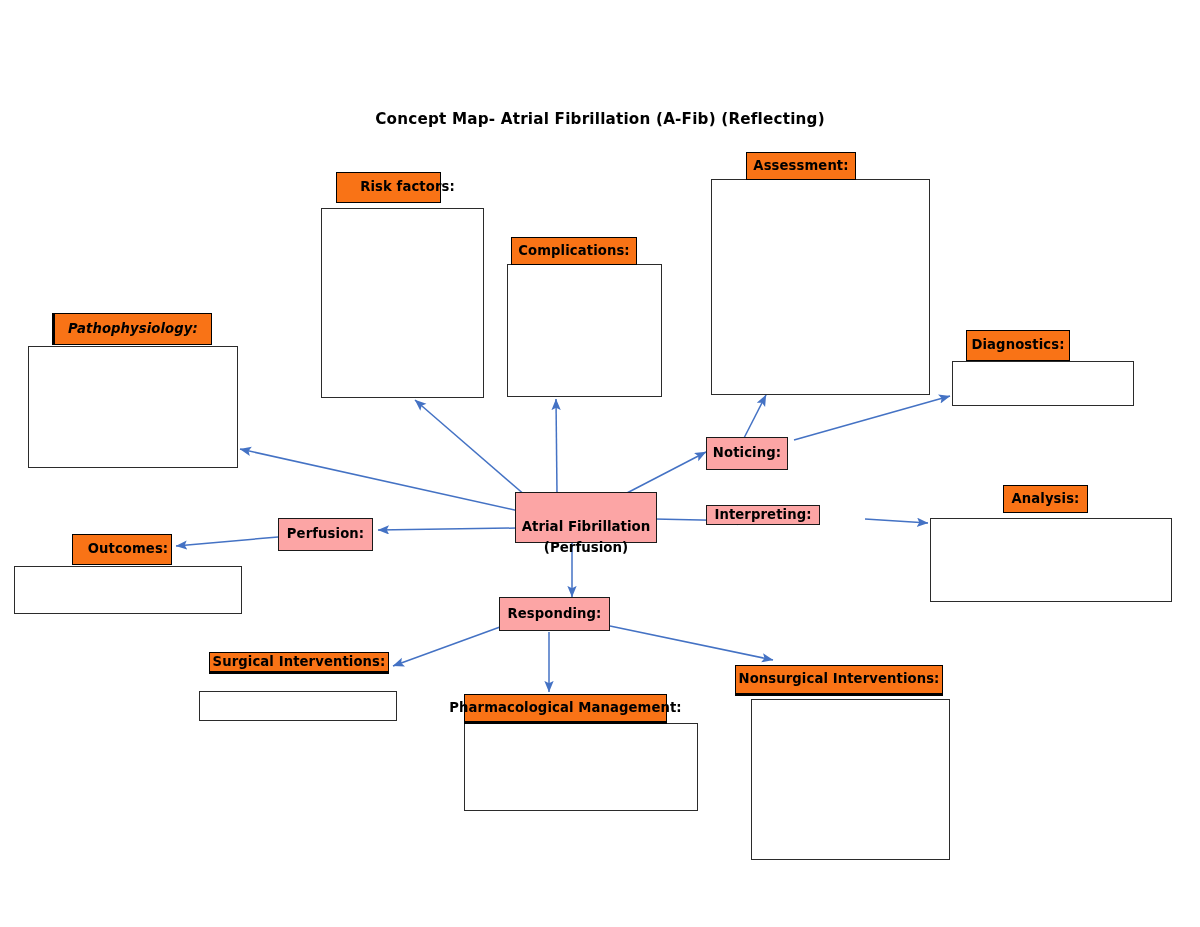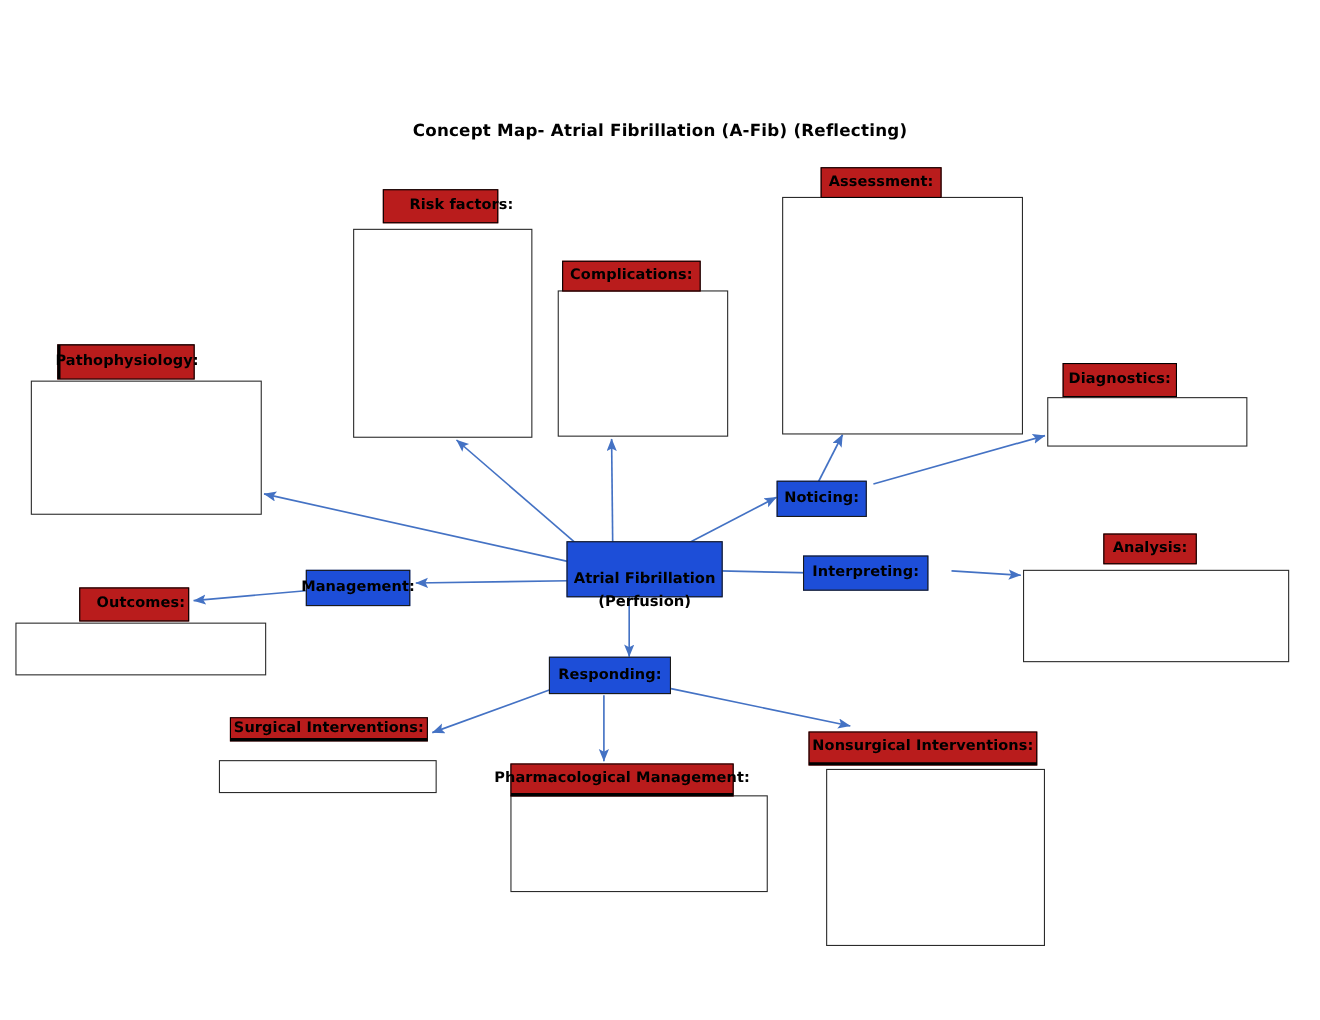--- a/index.html
+++ b/index.html
@@ -23,21 +23,21 @@
     left: 0;
     top: 0;
     width: 1200px;
     height: 927px;
     pointer-events: none;
   }
   
   .chip {
     position: absolute;
     box-sizing: border-box;
-    background: #b91c1c;
+    background: #f97316;
     border: 1.6px solid #000000;
     display: flex;
     align-items: center;
     justify-content: center;
     z-index: 3;
   }
   .chip.heavy-left { border-left-width: 3px; }
   .chip.heavy-bottom { border-bottom-width: 3px; }
   .chip-text {
     font-weight: bold;
@@ -52,21 +52,21 @@
     position: absolute;
     box-sizing: border-box;
     background: #ffffff;
     border: 1.6px solid #2b2b2b;
     z-index: 2;
   }
   
   .plain-box {
     position: absolute;
     box-sizing: border-box;
-    background: #1d4ed8;
+    background: #fca5a5;
     border: 1.7px solid #1a1a1a;
     display: flex;
     align-items: center;
     justify-content: center;
     text-align: center;
     z-index: 3;
   }
   .plain-box .chip-text { white-space: normal; }
   .center-text {
     font-weight: bold;
@@ -127,26 +127,26 @@
 
       <line x1="500" y1="627" x2="393" y2="666"></line>
 
       <line x1="549" y1="632" x2="549" y2="692"></line>
 
       <line x1="610" y1="626" x2="773" y2="660"></line>
     </g>
   </svg>
 
   <div class="body-box" style="left:28px; top:346px; width:210px; height:122px;"></div>
-  <div class="chip heavy-left" style="left:52px; top:313px; width:125px; height:32px;">
+  <div class="chip heavy-left" style="left:52px; top:313px; width:160px; height:32px;font-style:italic;">
     <span class="chip-text">Pathophysiology:</span>
   </div>
 
   <div class="body-box" style="left:321px; top:208px; width:163px; height:190px;"></div>
-  <div class="chip" style="left:348px; top:172px; width:105px; height:31px;padding-left:38px;">
+  <div class="chip" style="left:336px; top:172px; width:105px; height:31px;padding-left:38px;">
     <span class="chip-text">Risk factors:</span>
   </div>
 
   <div class="body-box" style="left:507px; top:264px; width:155px; height:133px;"></div>
   <div class="chip" style="left:511px; top:237px; width:126px; height:28px;">
     <span class="chip-text">Complications:</span>
   </div>
 
   <div class="body-box" style="left:711px; top:179px; width:219px; height:216px;"></div>
   <div class="chip" style="left:746px; top:152px; width:110px; height:28px;">
@@ -180,26 +180,26 @@
 
   <div class="body-box" style="left:751px; top:699px; width:199px; height:161px;"></div>
   <div class="chip heavy-bottom" style="left:735px; top:665px; width:208px; height:31px;">
     <span class="chip-text">Nonsurgical Interventions:</span>
   </div>
 
   <div class="plain-box" style="left:706px; top:437px; width:82px; height:33px;">
     <span class="chip-text">Noticing:</span>
   </div>
 
-  <div class="plain-box" style="left:730px; top:505px; width:114px; height:32px;">
+  <div class="plain-box" style="left:706px; top:505px; width:114px; height:20px;">
     <span class="chip-text">Interpreting:</span>
   </div>
 
   <div class="plain-box" style="left:278px; top:518px; width:95px; height:33px;">
-    <span class="chip-text">Management:</span>
+    <span class="chip-text">Perfusion:</span>
   </div>
 
   <div class="plain-box" style="left:499px; top:597px; width:111px; height:34px;">
     <span class="chip-text">Responding:</span>
   </div>
 
   <div class="plain-box" style="left:515px; top:492px; width:142px; height:51px;">
     <div class="center-text">
       <div>Atrial Fibrillation</div>
       <div>(Perfusion)</div>

